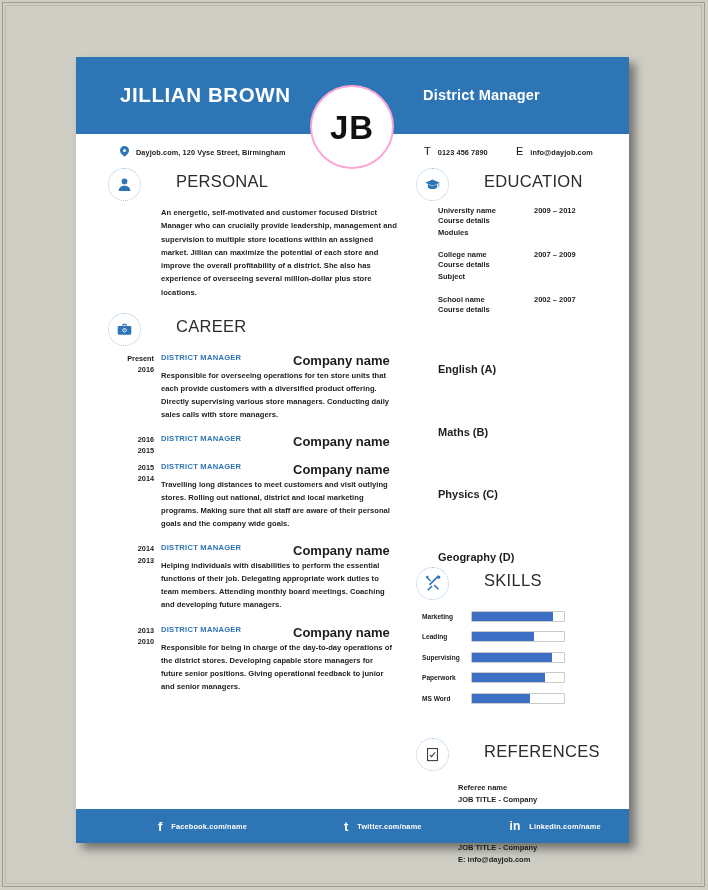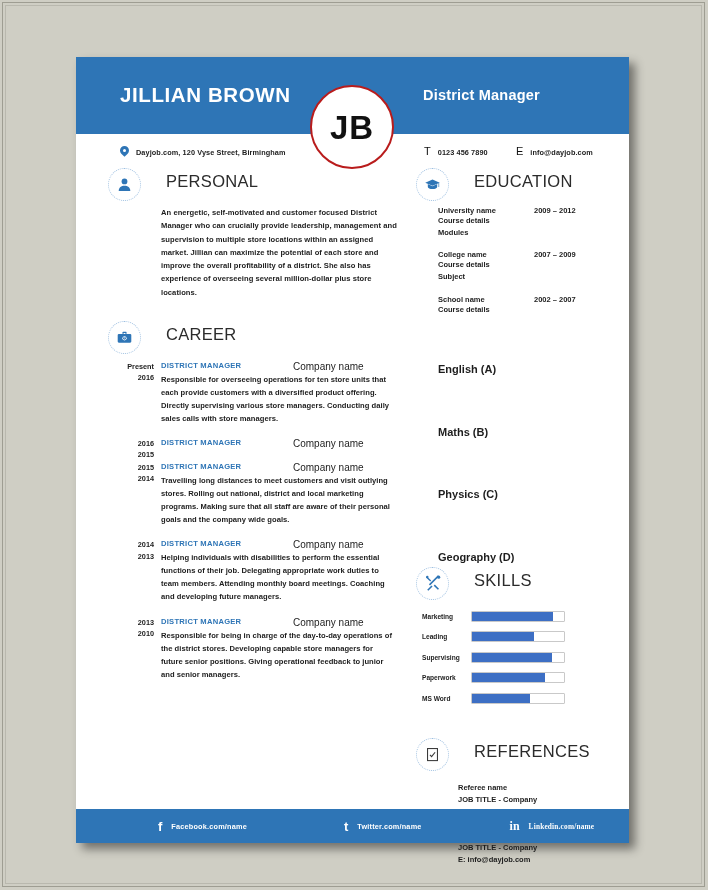--- a/index.html
+++ b/index.html
@@ -47,21 +47,21 @@
   .hdr-role {
     position: absolute; left: 347px; top: 30px;
     color: #ffffff;
     font-size: 14.5px; font-weight: bold;
     letter-spacing: .2px;
   }
   .monogram {
     position: absolute; left: 234px; top: 28px;
     width: 84px; height: 84px; border-radius: 50%;
     background: #ffffff;
-    border: 2px solid #b91c1c;
+    border: 2px solid #f9a8d4;
     display: flex; align-items: center; justify-content: center;
     z-index: 5;
   }
   .monogram span {
     font-size: 33px; font-weight: bold; color: #111;
     letter-spacing: 1px; line-height: 1;
   }
 
   
   .contact {
@@ -96,21 +96,21 @@
 
   
   .sec-head { position:relative; height:38px; }
   .sec-icon {
     position:absolute; left:4px; top:0;
     width:33px; height:33px; border-radius:50%;
     border:1px dotted #9dbfe0;
     display:flex; align-items:center; justify-content:center;
   }
   .sec-title {
-    position:absolute; left:62px; top:4px;
+    position:absolute; left:72px; top:4px;
     font-size:16.5px; color:#2b2b2b; font-weight:normal;
     letter-spacing:.3px;
   }
 
   
   .personal-body {
     margin-left: 57px;
     width: 238px;
     font-size: 7.6px; font-weight: bold; color:#1d1d1d;
     line-height: 1.75;
@@ -123,21 +123,21 @@
     position:absolute; left:0; top:0; width:46px;
     text-align:right;
     font-size:7.3px; font-weight:bold; color:#1d1d1d; line-height:1.55;
   }
   .job-main { margin-left:53px; width:232px; }
   .job-row { display:flex; }
   .job-title {
     color:#2e75b6; font-size:7.6px; font-weight:bold;
     letter-spacing:.25px; width:132px;
   }
-  .job-company { color:#1d1d1d; font-size:10px; font-weight:normal; }
+  .job-company { color:#1d1d1d; font-size:13px; font-weight:bold; }
   .job-desc {
     font-size:7.6px; font-weight:bold; color:#1d1d1d;
     line-height:1.72; margin-top:1px; letter-spacing:.03px;
   }
 
   
   .edu-block { margin-left:26px; width:182px; margin-bottom:11px; }
   .edu-row { display:flex; }
   .edu-name { width:96px; font-size:7.5px; font-weight:bold; color:#1d1d1d; }
   .edu-years { font-size:7.5px; font-weight:bold; color:#1d1d1d; }
@@ -161,21 +161,21 @@
   
   .ftr {
     position:absolute; left:0; right:0; bottom:0;
     height:34px; background:#2e75b6;
     display:flex; align-items:center;
   }
   .ftr-item { display:flex; align-items:center; gap:9px; }
   .ftr-item .lbl { color:#ffffff; font-size:7.3px; font-weight:bold; letter-spacing:.2px; }
   .ftr-fb { margin-left:82px; }
   .ftr-tw { margin-left:97px; }
-  .ftr-li { margin-left:88px;font-family:Liberation Serif, serif; }
+  .ftr-li { margin-left:88px; }
   .gl { color:#ffffff; font-weight:bold; font-size:13px; line-height:1; }
   .gl-in { font-size:12px; }
 </style>
 </head>
 <body>
 
 <div id="stage">
   <div class="page">
 
     <div class="hdr">
@@ -209,21 +209,21 @@
           <div class="sec-icon">
             <svg width="17" height="17" viewBox="0 0 24 24" aria-hidden="true">
               <circle cx="12" cy="7.6" r="4.1" fill="#2e75b6"></circle>
               <path d="M3.8 21c0-4.6 3.7-7.3 8.2-7.3s8.2 2.7 8.2 7.3z" fill="#2e75b6"></path>
             </svg>
           </div>
           <div class="sec-title">PERSONAL</div>
         </div>
         <div class="personal-body">An energetic, self-motivated and customer focused District Manager who can crucially provide leadership, management and supervision to multiple store locations within an assigned market. Jillian can maximize the potential of each store and improve the overall profitability of a district. She also has experience of overseeing several million-dollar plus store locations.</div>
 
-        <div class="sec-head" style="margin-top:22px;">
+        <div class="sec-head" style="margin-top:14px;">
           <div class="sec-icon">
             <svg width="17" height="17" viewBox="0 0 24 24" aria-hidden="true">
               <rect x="2.4" y="7" width="19.2" height="12.4" rx="1.6" fill="#2e75b6"></rect>
               <path d="M9 6.6V5.2c0-.7.6-1.2 1.3-1.2h3.4c.7 0 1.3.5 1.3 1.2v1.4h-1.9V5.6h-2.2v1z" fill="#2e75b6"></path>
               <circle cx="12" cy="13.2" r="3" fill="#ffffff"></circle>
               <circle cx="12" cy="13.2" r="2" fill="#2e75b6"></circle>
               <rect x="11.6" y="11.6" width="0.8" height="2" fill="#ffffff"></rect>
             </svg>
           </div>
           <div class="sec-title">CAREER</div>

